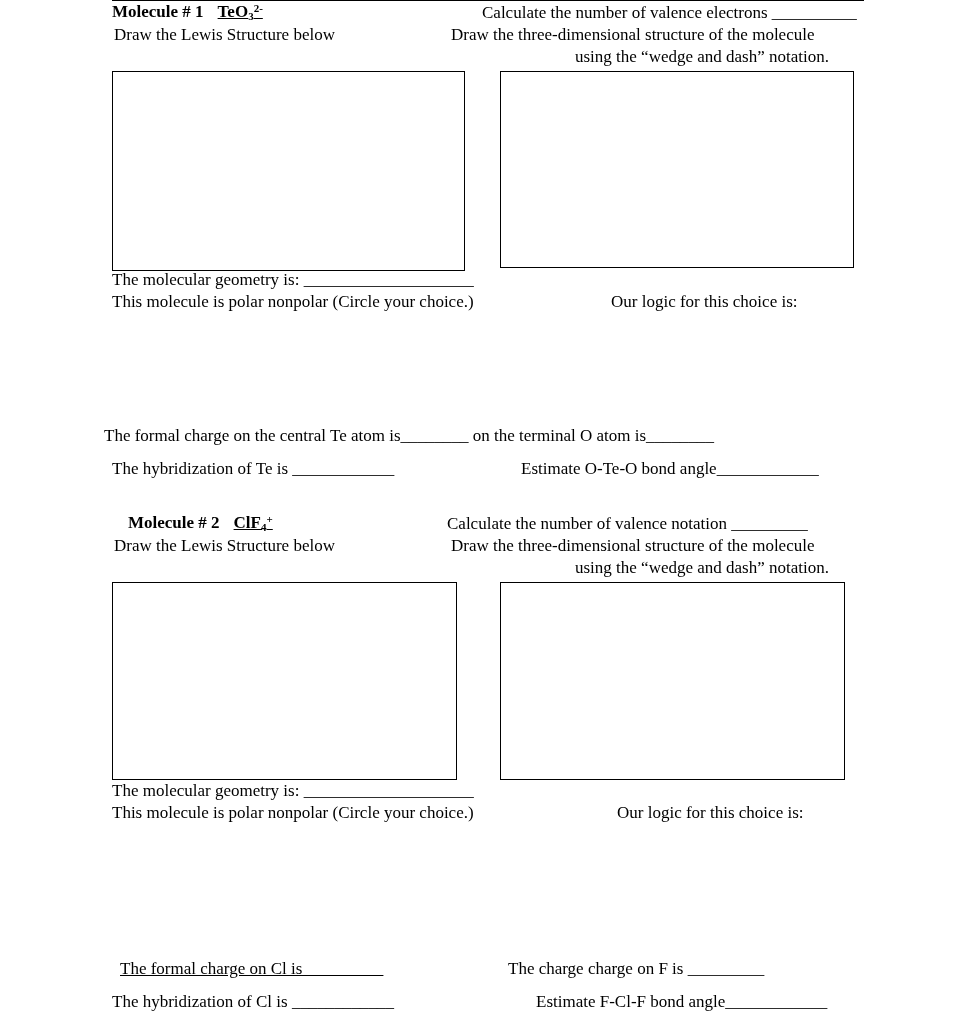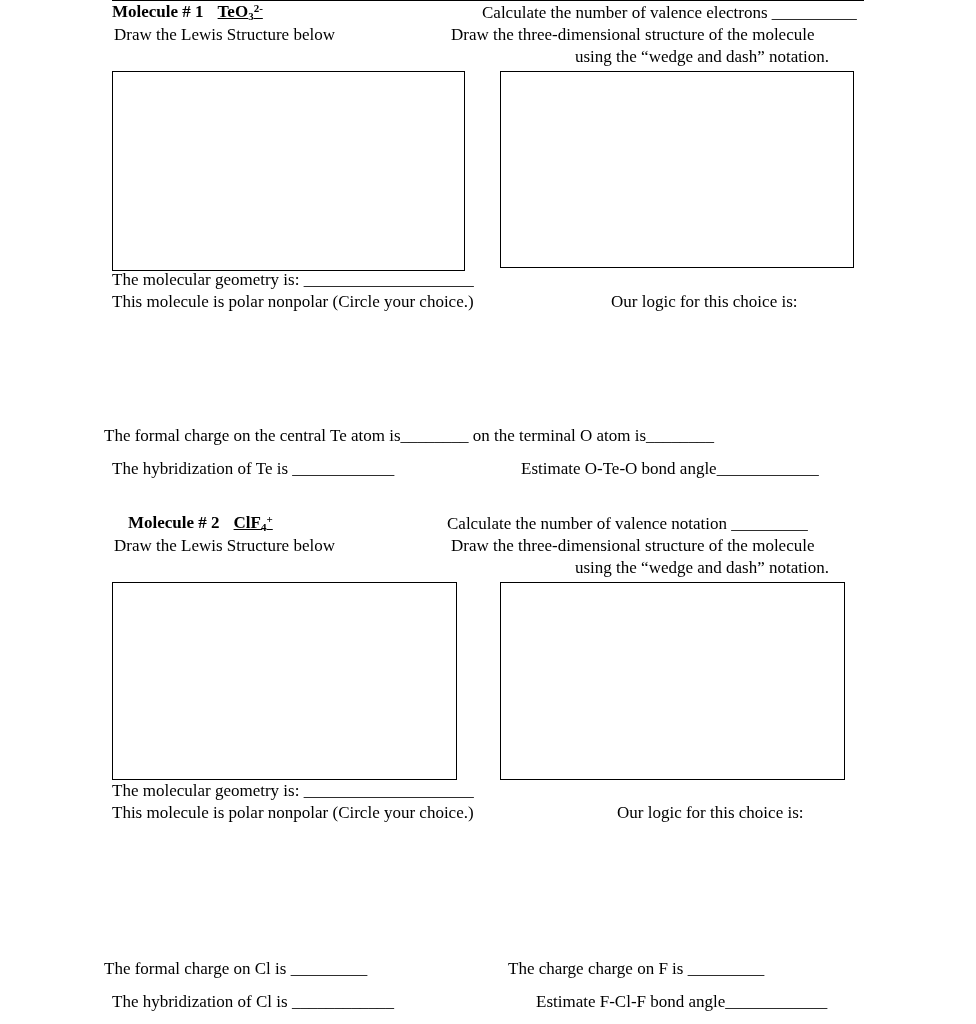--- a/index.html
+++ b/index.html
@@ -111,21 +111,21 @@
     <div class="draw-box" style="left:112px; top:582px; width:343px; height:196px;"></div>
 
     <div class="draw-box" style="left:500px; top:582px; width:343px; height:196px;"></div>
 
     <div class="row txt" style="left:112px; top:781px;">The molecular geometry is:  ____________________</div>
 
     <div class="row txt" style="left:112px; top:803px;">This molecule is  polar    nonpolar    (Circle your choice.)</div>
 
     <div class="row txt" style="left:617px; top:803px;">Our logic for this choice is:</div>
 
-    <div class="row txt" style="left:104px; top:959px;">The formal charge on Cl is _________</div>
+    <div class="row txt" style="left:120px; top:959px;text-decoration:underline;">The formal charge on Cl is _________</div>
 
     <div class="row txt" style="left:508px; top:959px;">The charge charge on F is _________</div>
 
     <div class="row txt" style="left:112px; top:992px;">The hybridization of Cl is  ____________</div>
 
     <div class="row txt" style="left:536px; top:992px;">Estimate F-Cl-F bond angle____________</div>
 
   </div>
 
 </div>

